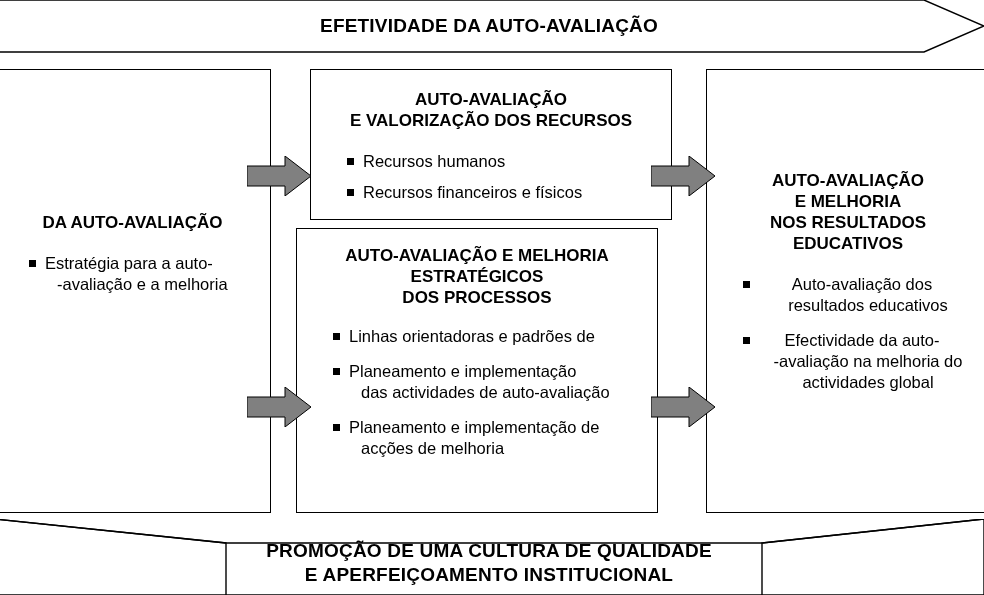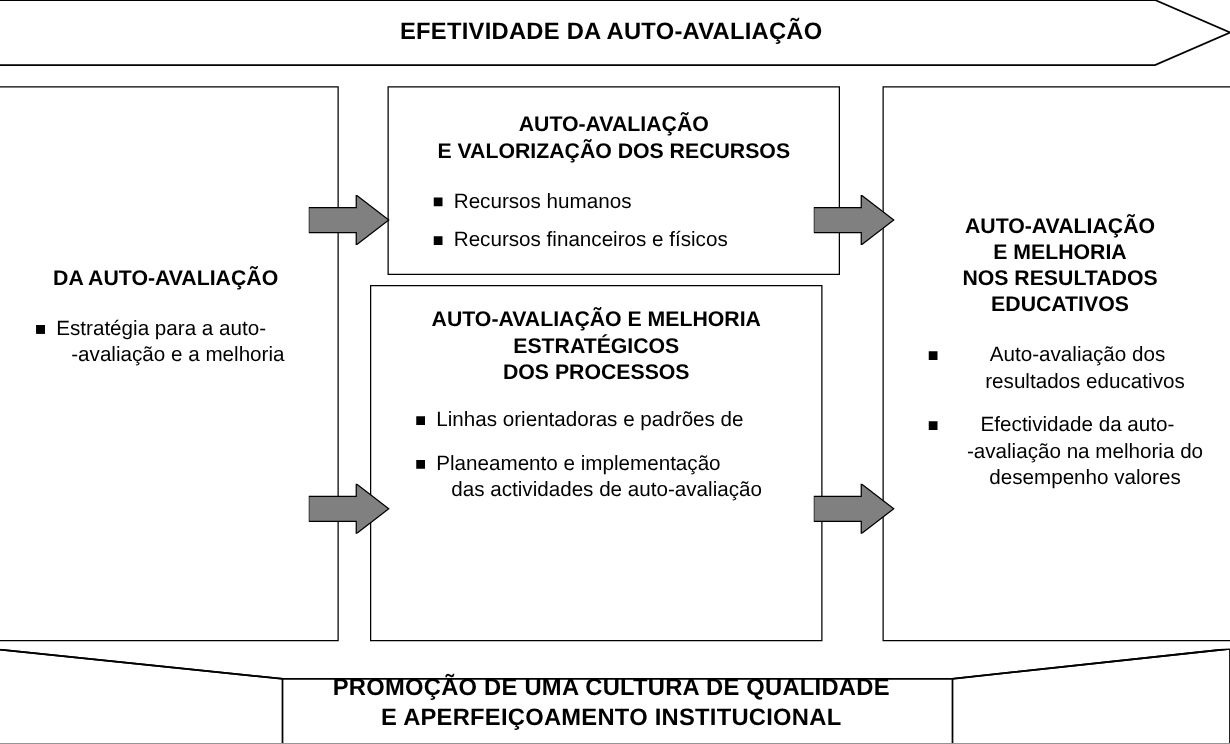--- a/index.html
+++ b/index.html
@@ -231,41 +231,46 @@
     <ul class="bullets">
       <li>
         <span class="sq"></span>
         <span>Linhas orientadoras e padrões de</span>
       </li>
       <li>
         <span class="sq"></span>
         <span>Planeamento e implementação</span>
         <span class="l2">das actividades de auto-avaliação</span>
       </li>
+      <li>
+        <span class="sq"></span>
+        <span>Planeamento e implementação de</span>
+        <span class="l2">acções de melhoria</span>
+      </li>
     </ul>
   </div>
 
   <div class="box" id="box-right">
     <div class="box-title">
       <div>AUTO-AVALIAÇÃO</div>
       <div>E MELHORIA</div>
       <div>NOS RESULTADOS</div>
       <div>EDUCATIVOS</div>
     </div>
     <ul class="bullets">
       <li>
         <span class="sq"></span>
         <span>Auto-avaliação dos</span>
         <span class="l2">resultados educativos</span>
       </li>
       <li>
         <span class="sq"></span>
         <span>Efectividade da auto-</span>
         <span class="l2">-avaliação na melhoria do</span>
-        <span class="l2">desempenho valores</span>
+        <span class="l2">actividades global</span>
       </li>
     </ul>
   </div>
 
   <svg class="arrow" style="left:247px; top:156px;" width="66" height="40" viewBox="0 0 66 40">
     <polygon points="0,10 38,10 38,0 64,20 38,40 38,30 0,30" fill="#808080" stroke="#000000" stroke-width="1"></polygon>
   </svg>
 
   <svg class="arrow" style="left:651px; top:156px;" width="66" height="40" viewBox="0 0 66 40">
     <polygon points="0,10 38,10 38,0 64,20 38,40 38,30 0,30" fill="#808080" stroke="#000000" stroke-width="1"></polygon>

